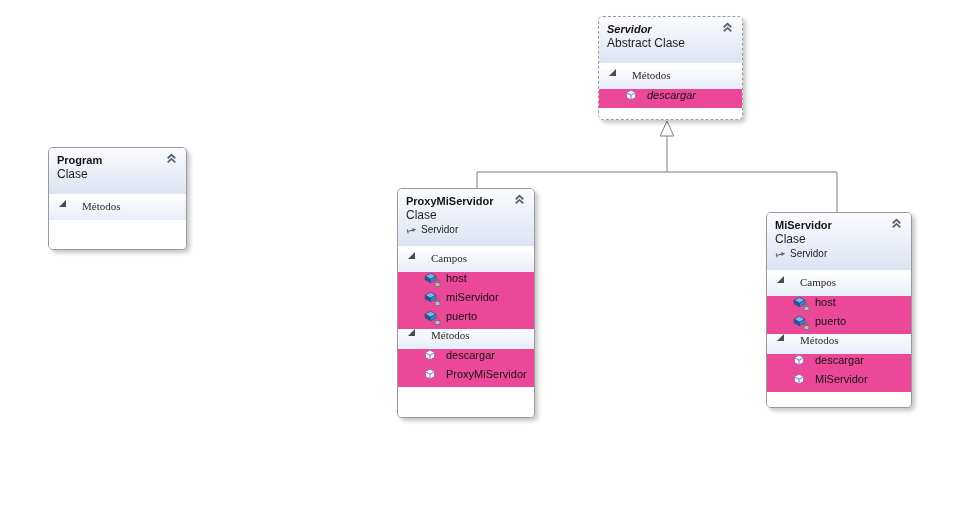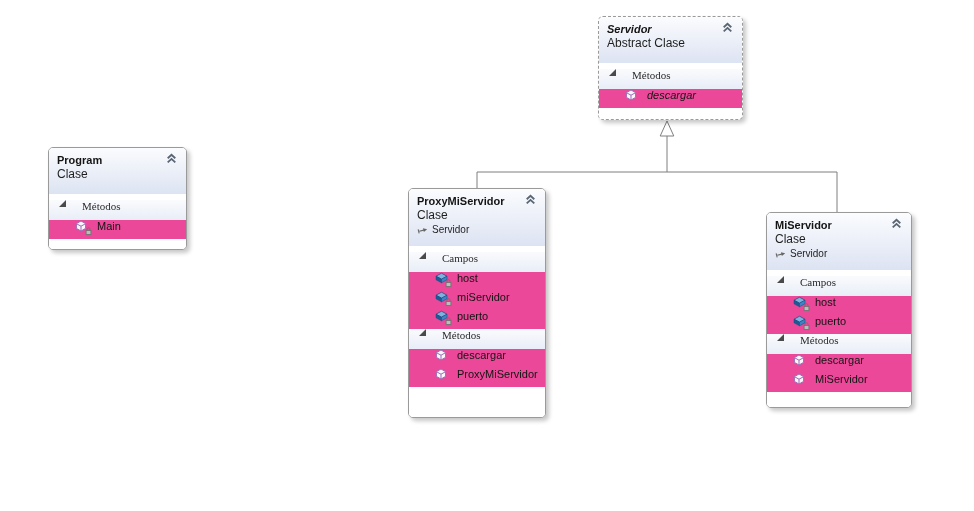--- a/index.html
+++ b/index.html
@@ -130,35 +130,24 @@
             <use href="#sym-chevron"></use>
           </svg>
       </div>
       <div class="class-subtitle">Clase</div>
     </div>
     <div class="spacer"></div>
     <div class="section-row">
       <span class="expander"></span>
       <span>Métodos</span>
     </div>
-    <div class="member-row">
-      <span class="member-icon">
-        <svg class="main-glyph" width="12" height="12" viewBox="0 0 12 12">
-            <use href="#sym-method"></use>
-          </svg>
-        <svg class="lock-glyph" width="7" height="8" viewBox="0 0 7 8">
-            <use href="#sym-lock"></use>
-          </svg>
-      </span>
-      <span class="member-name">Main</span>
-    </div>
-    <div class="bottom-fill"></div>
-  </div>
-
-  <div class="uml-box" style="left:408px;top:188px;width:138px;height:230px;">
+    <div class="bottom-fill"></div>
+  </div>
+
+  <div class="uml-box" style="left:397px;top:188px;width:138px;height:230px;">
     <div class="box-header h3">
       <div class="title-row">
         <span class="class-title">ProxyMiServidor</span>
         <svg class="chevron-btn" viewBox="0 0 12 10">
             <use href="#sym-chevron"></use>
           </svg>
       </div>
       <div class="class-subtitle">Clase</div>
       <div class="base-row">
         <svg width="11" height="11" viewBox="0 0 11 11">

